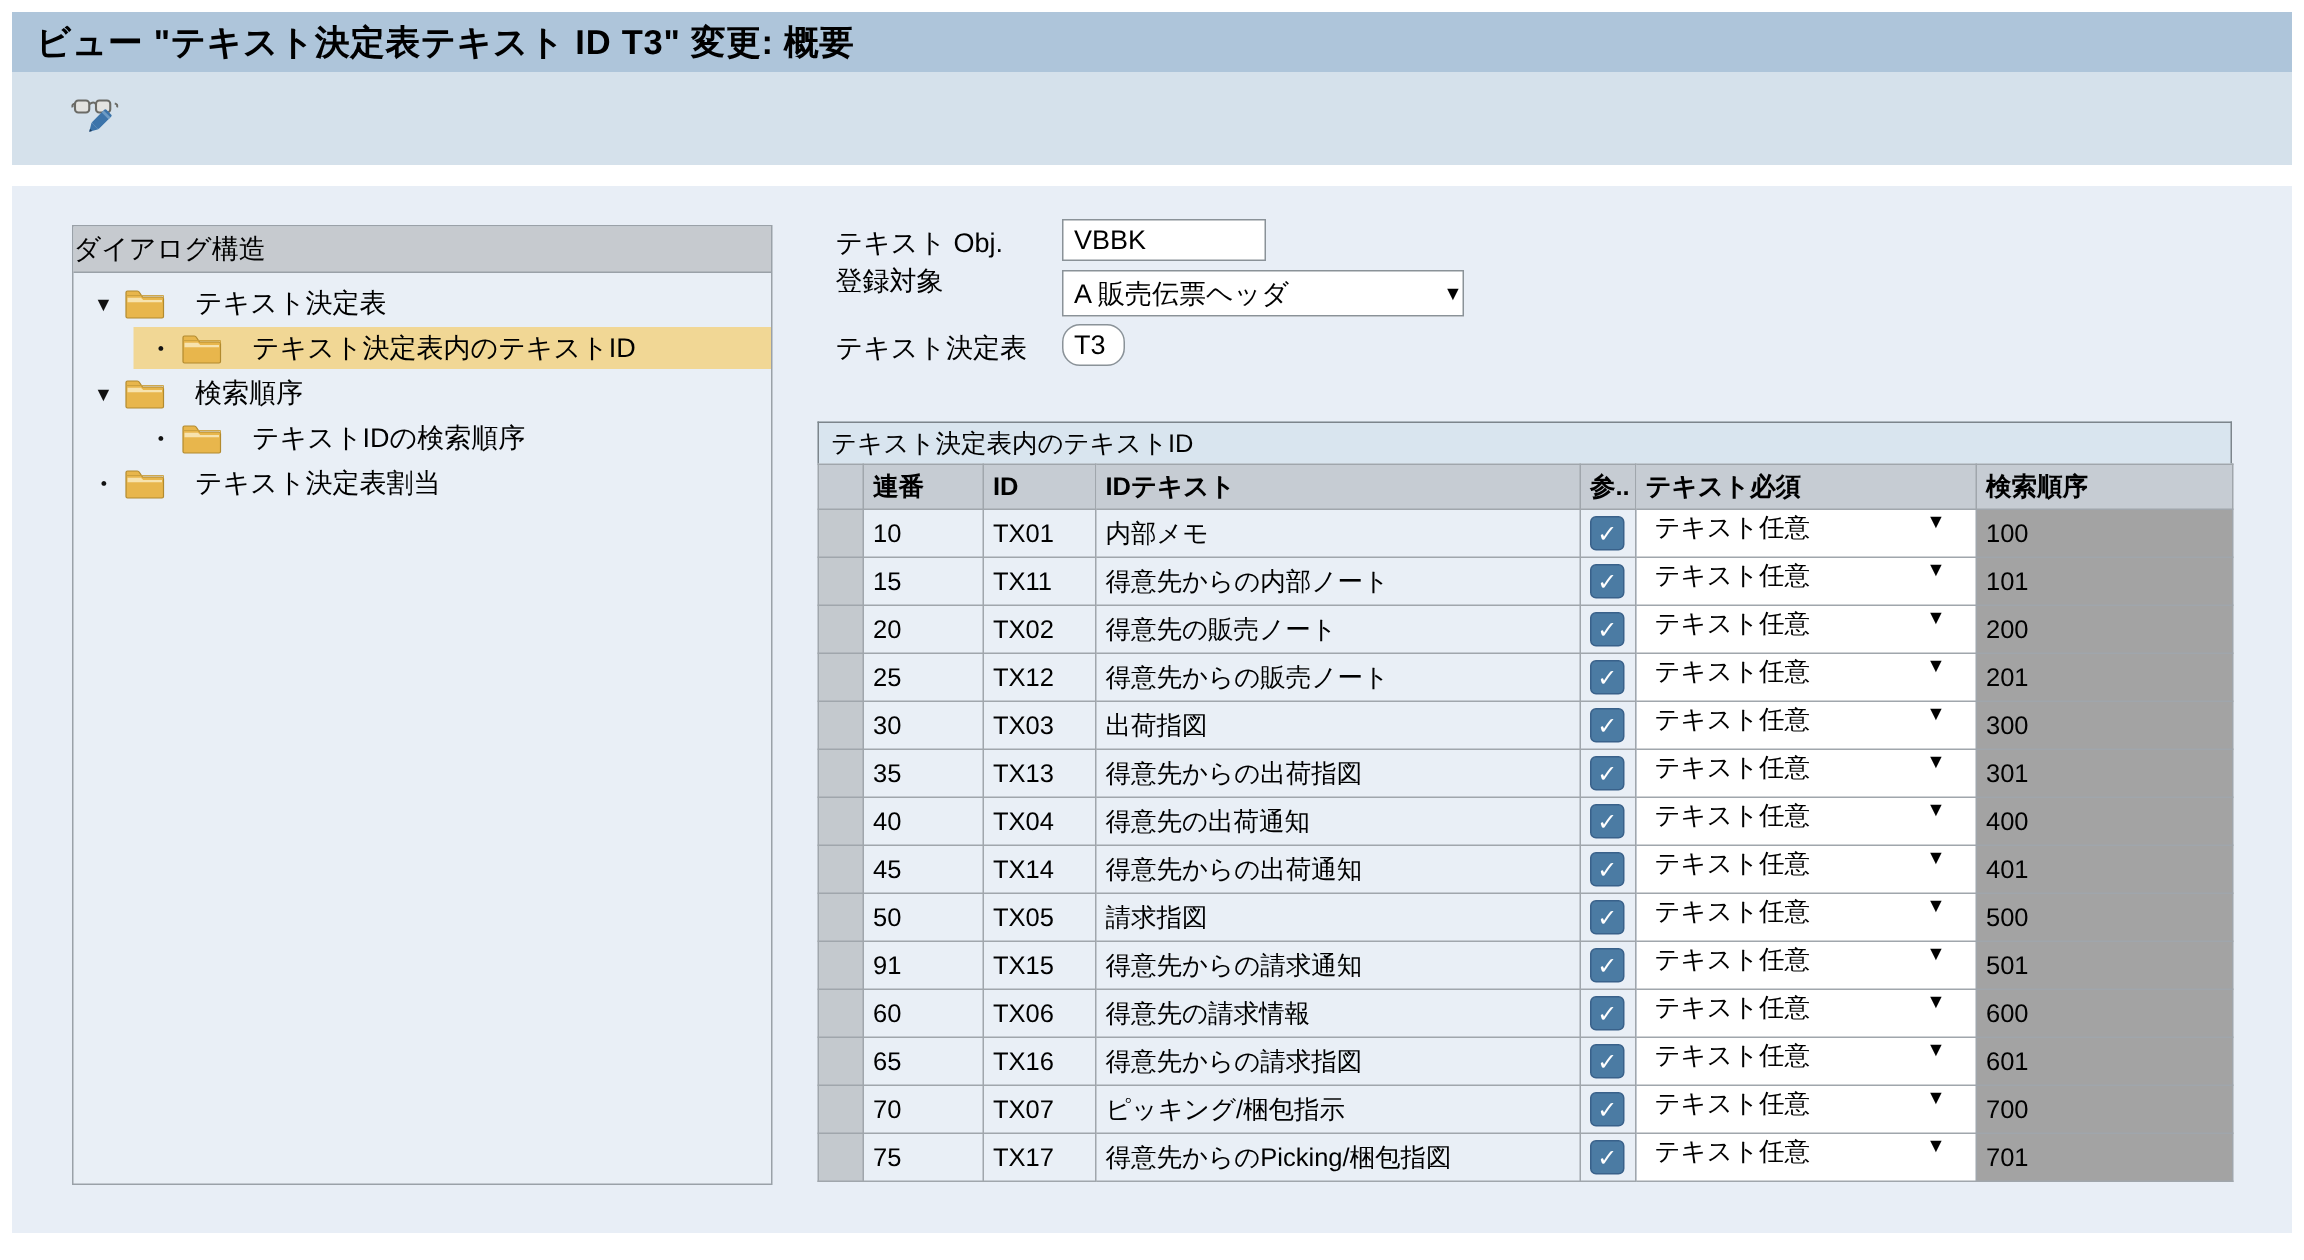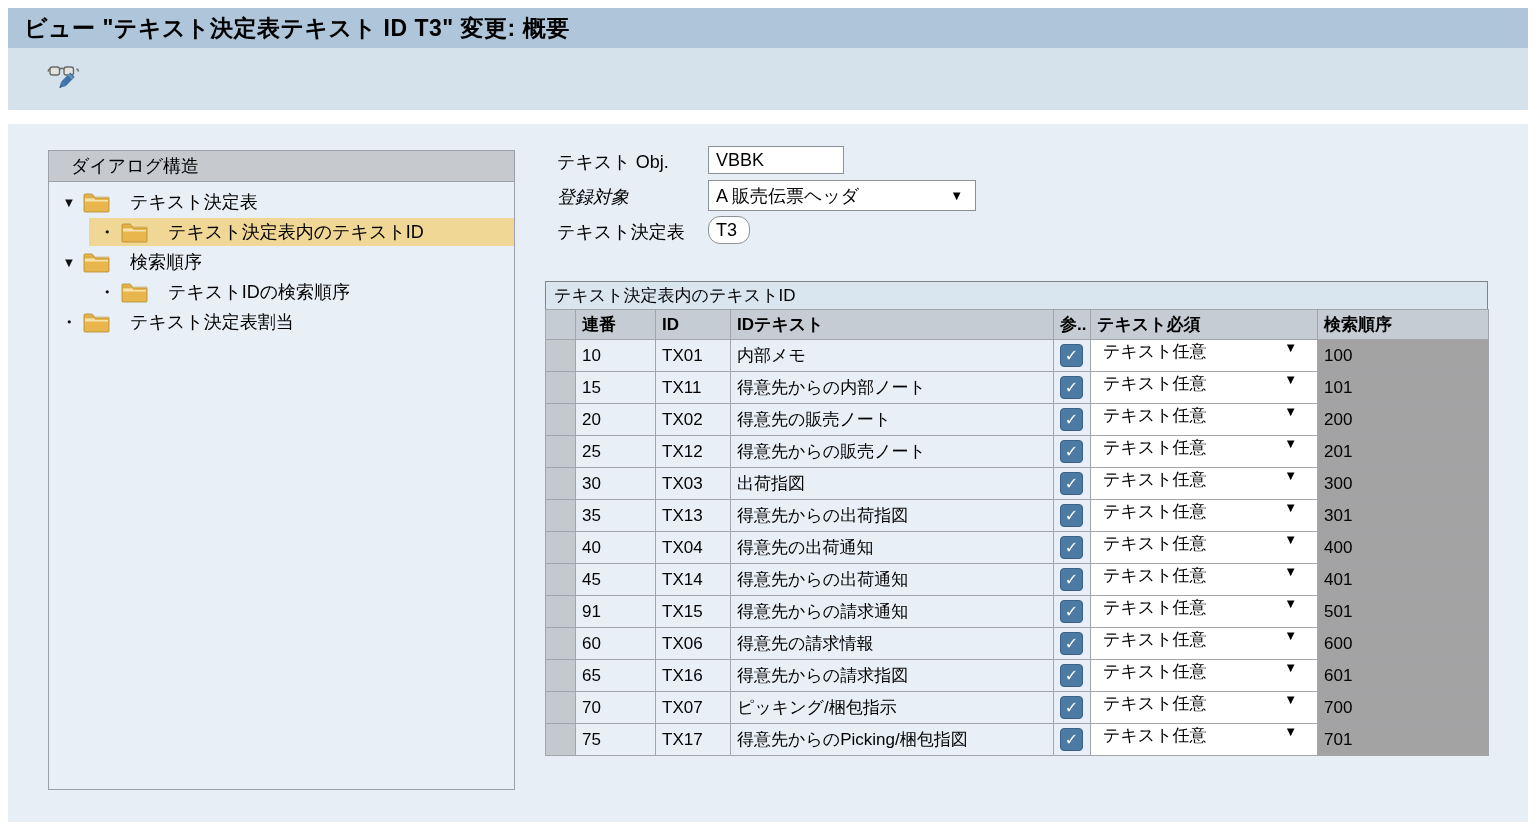--- a/index.html
+++ b/index.html
@@ -40,42 +40,42 @@
   
   .tree-panel {
     position: absolute; left: 40px; top: 26px; width: 467px; height: 640px;
     background: #e9eff6;
     border: 1px solid #9aa1a8;
   }
   .tree-header {
     height: 31px; background: #c6cacf;
     border-bottom: 1px solid #9aa1a8;
     display: flex; align-items: center;
-    padding-left: 22px;
+    padding-left: 0;
     font-size: 18px;
   }
   .tree-body { padding-top: 5px; }
   .tree-row { position: relative; height: 30px; display: flex; align-items: center; font-size: 18px; }
   .tree-hl { position: absolute; top: 1px; bottom: 1px; right: 0; left: 40px; background: transparent; }
   .tree-row.selected .tree-hl { background: #f1d795; }
   .tree-content { position: relative; display: flex; align-items: center; gap: 0; }
   .expander { width: 20px; text-align: center; font-size: 13px; color: #111; flex: none; }
   .expander.dot { font-size: 20px; }
   .folder { flex: none; margin: 0 6px 0 4px; }
   .tree-label { white-space: nowrap; padding-left: 14px; }
 
   
   .form-label { position: absolute; font-size: 18px; white-space: nowrap; }
   .field {
     position: absolute;
     background: #fff; border: 1px solid #8a9298;
     font-size: 18px; display: flex; align-items: center;
     padding-left: 7px; white-space: nowrap;
   }
-  .field.dropdown { justify-content: space-between; padding-right: 12px; }
+  .field.dropdown { justify-content: space-between; }
   .dd-arrow { font-size: 13px; color: #000; }
 
   
   .table-wrap { position: absolute; left: 537px; top: 157px; width: 943px; }
   .table-title {
     height: 28px; background: #d9e5ef;
     border: 1px solid #7d858c; border-bottom: none;
     display: flex; align-items: center; padding-left: 8px;
     font-size: 17px;
   }
@@ -210,21 +210,21 @@
             </div>
           </div>
         </div>
     </div>
 
     <span class="form-label" style="left:549px; top:26px;text-align:right;">テキスト Obj.</span>
     <div class="field" style="left:700px; top:22px; width:136px; height:28px;">
       <span>VBBK</span>
     </div>
 
-    <span class="form-label" style="left:549px; top:61px;font-style:italic;">登録対象</span>
+    <span class="form-label" style="left:549px; top:51px;">登録対象</span>
     <div class="field dropdown" style="left:700px; top:56px; width:268px; height:31px;">
       <span>A 販売伝票ヘッダ</span>
       <span class="dd-arrow">▼</span>
     </div>
 
     <span class="form-label" style="left:549px; top:96px;">テキスト決定表</span>
     <div class="field" style="left:700px; top:92px; width:42px; height:28px;border-radius:12px;">
       <span>T3</span>
     </div>
 
@@ -361,20 +361,34 @@
               <td class="cell-req">
                 <div class="req-inner">
                   <span>テキスト任意</span>
                   <span class="dd-arrow">▼</span>
                 </div>
               </td>
               <td class="cell-white">401</td>
             </tr>
             <tr>
               <td class="cell-sel"></td>
+              <td class="cell-data">50</td>
+              <td class="cell-data">TX05</td>
+              <td class="cell-data">請求指図</td>
+              <td class="cell-ref"><span class="checkbox">✓</span></td>
+              <td class="cell-req">
+                <div class="req-inner">
+                  <span>テキスト任意</span>
+                  <span class="dd-arrow">▼</span>
+                </div>
+              </td>
+              <td class="cell-white">500</td>
+            </tr>
+            <tr>
+              <td class="cell-sel"></td>
               <td class="cell-data">91</td>
               <td class="cell-data">TX15</td>
               <td class="cell-data">得意先からの請求通知</td>
               <td class="cell-ref"><span class="checkbox">✓</span></td>
               <td class="cell-req">
                 <div class="req-inner">
                   <span>テキスト任意</span>
                   <span class="dd-arrow">▼</span>
                 </div>
               </td>

